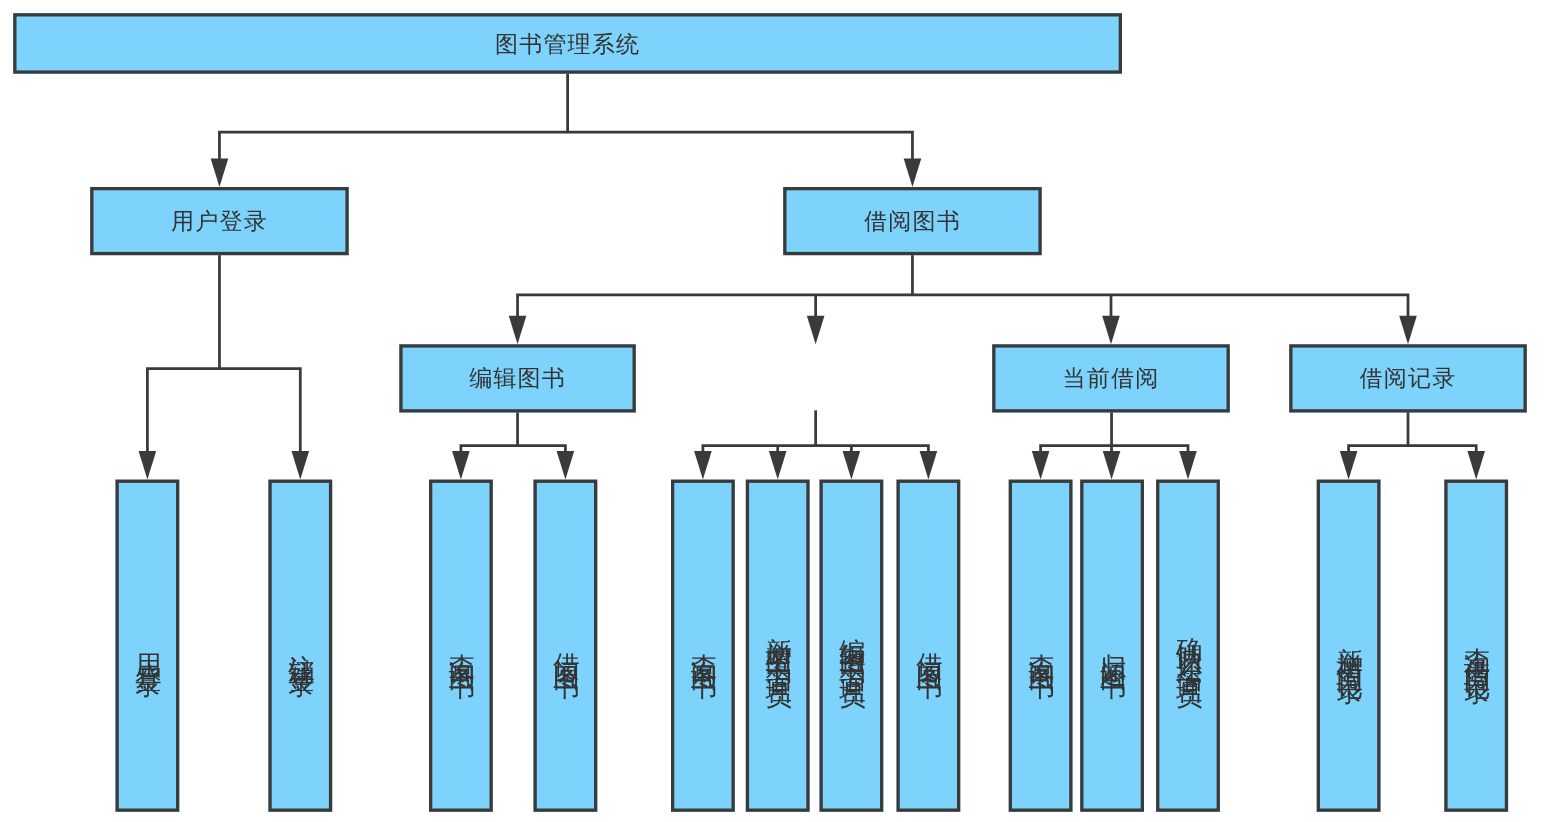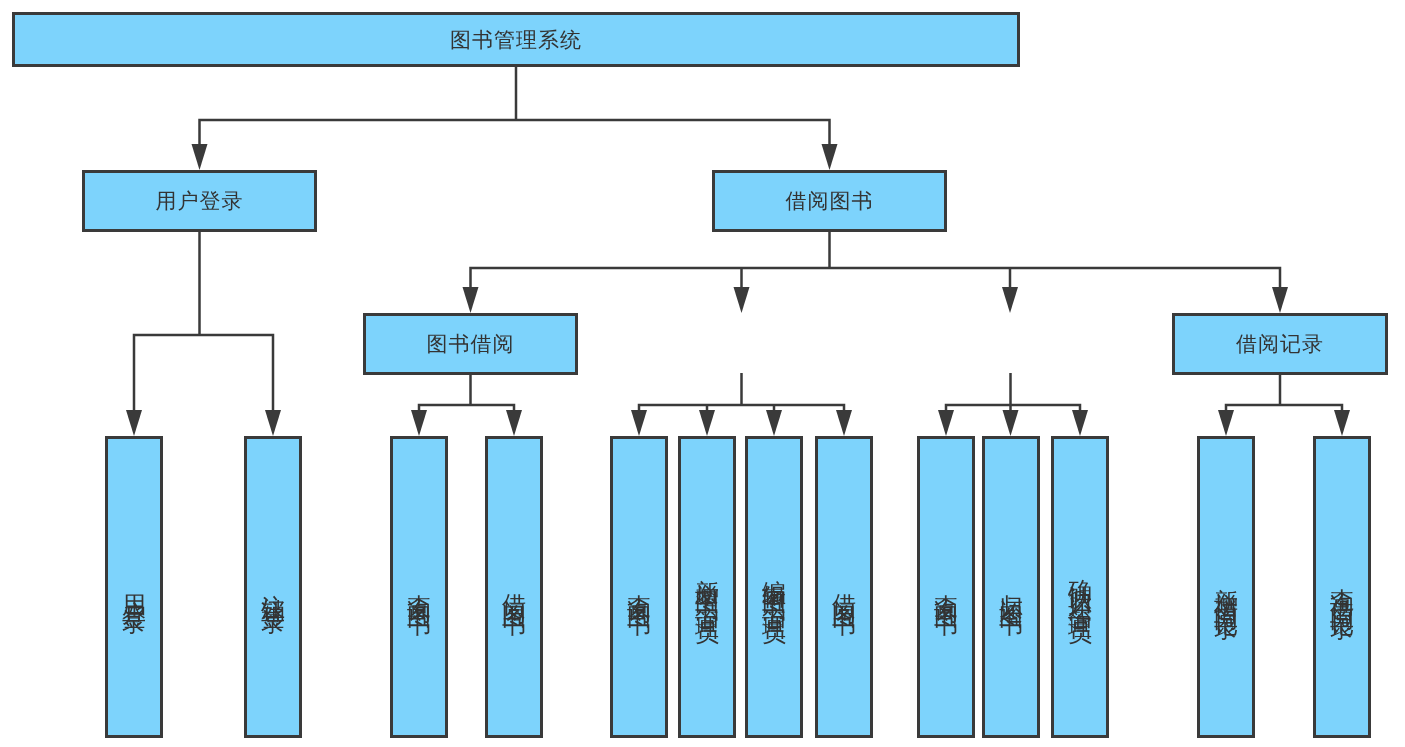--- a/index.html
+++ b/index.html
@@ -127,21 +127,24 @@
   </div>
 
   <div class="node h-node" style="left:82px; top:170px; width:235px; height:62px;">
     <span>用户登录</span>
   </div>
   <div class="node h-node" style="left:712px; top:170px; width:235px; height:62px;">
     <span>借阅图书</span>
   </div>
 
   <div class="node h-node" style="left:363px; top:313px; width:215px; height:62px;">
-    <span>图书借阅</span>
+    <span>编辑图书</span>
+  </div>
+  <div class="node h-node" style="left:902px; top:313px; width:216px; height:62px;">
+    <span>当前借阅</span>
   </div>
   <div class="node h-node" style="left:1172px; top:313px; width:216px; height:62px;">
     <span>借阅记录</span>
   </div>
 
   <div class="node leaf" style="left:105px; top:436px; width:58px; height:302px;">
     <span>用户登录</span>
   </div>
   <div class="node leaf" style="left:244px; top:436px; width:58px; height:302px;">
     <span>注销登录</span>

